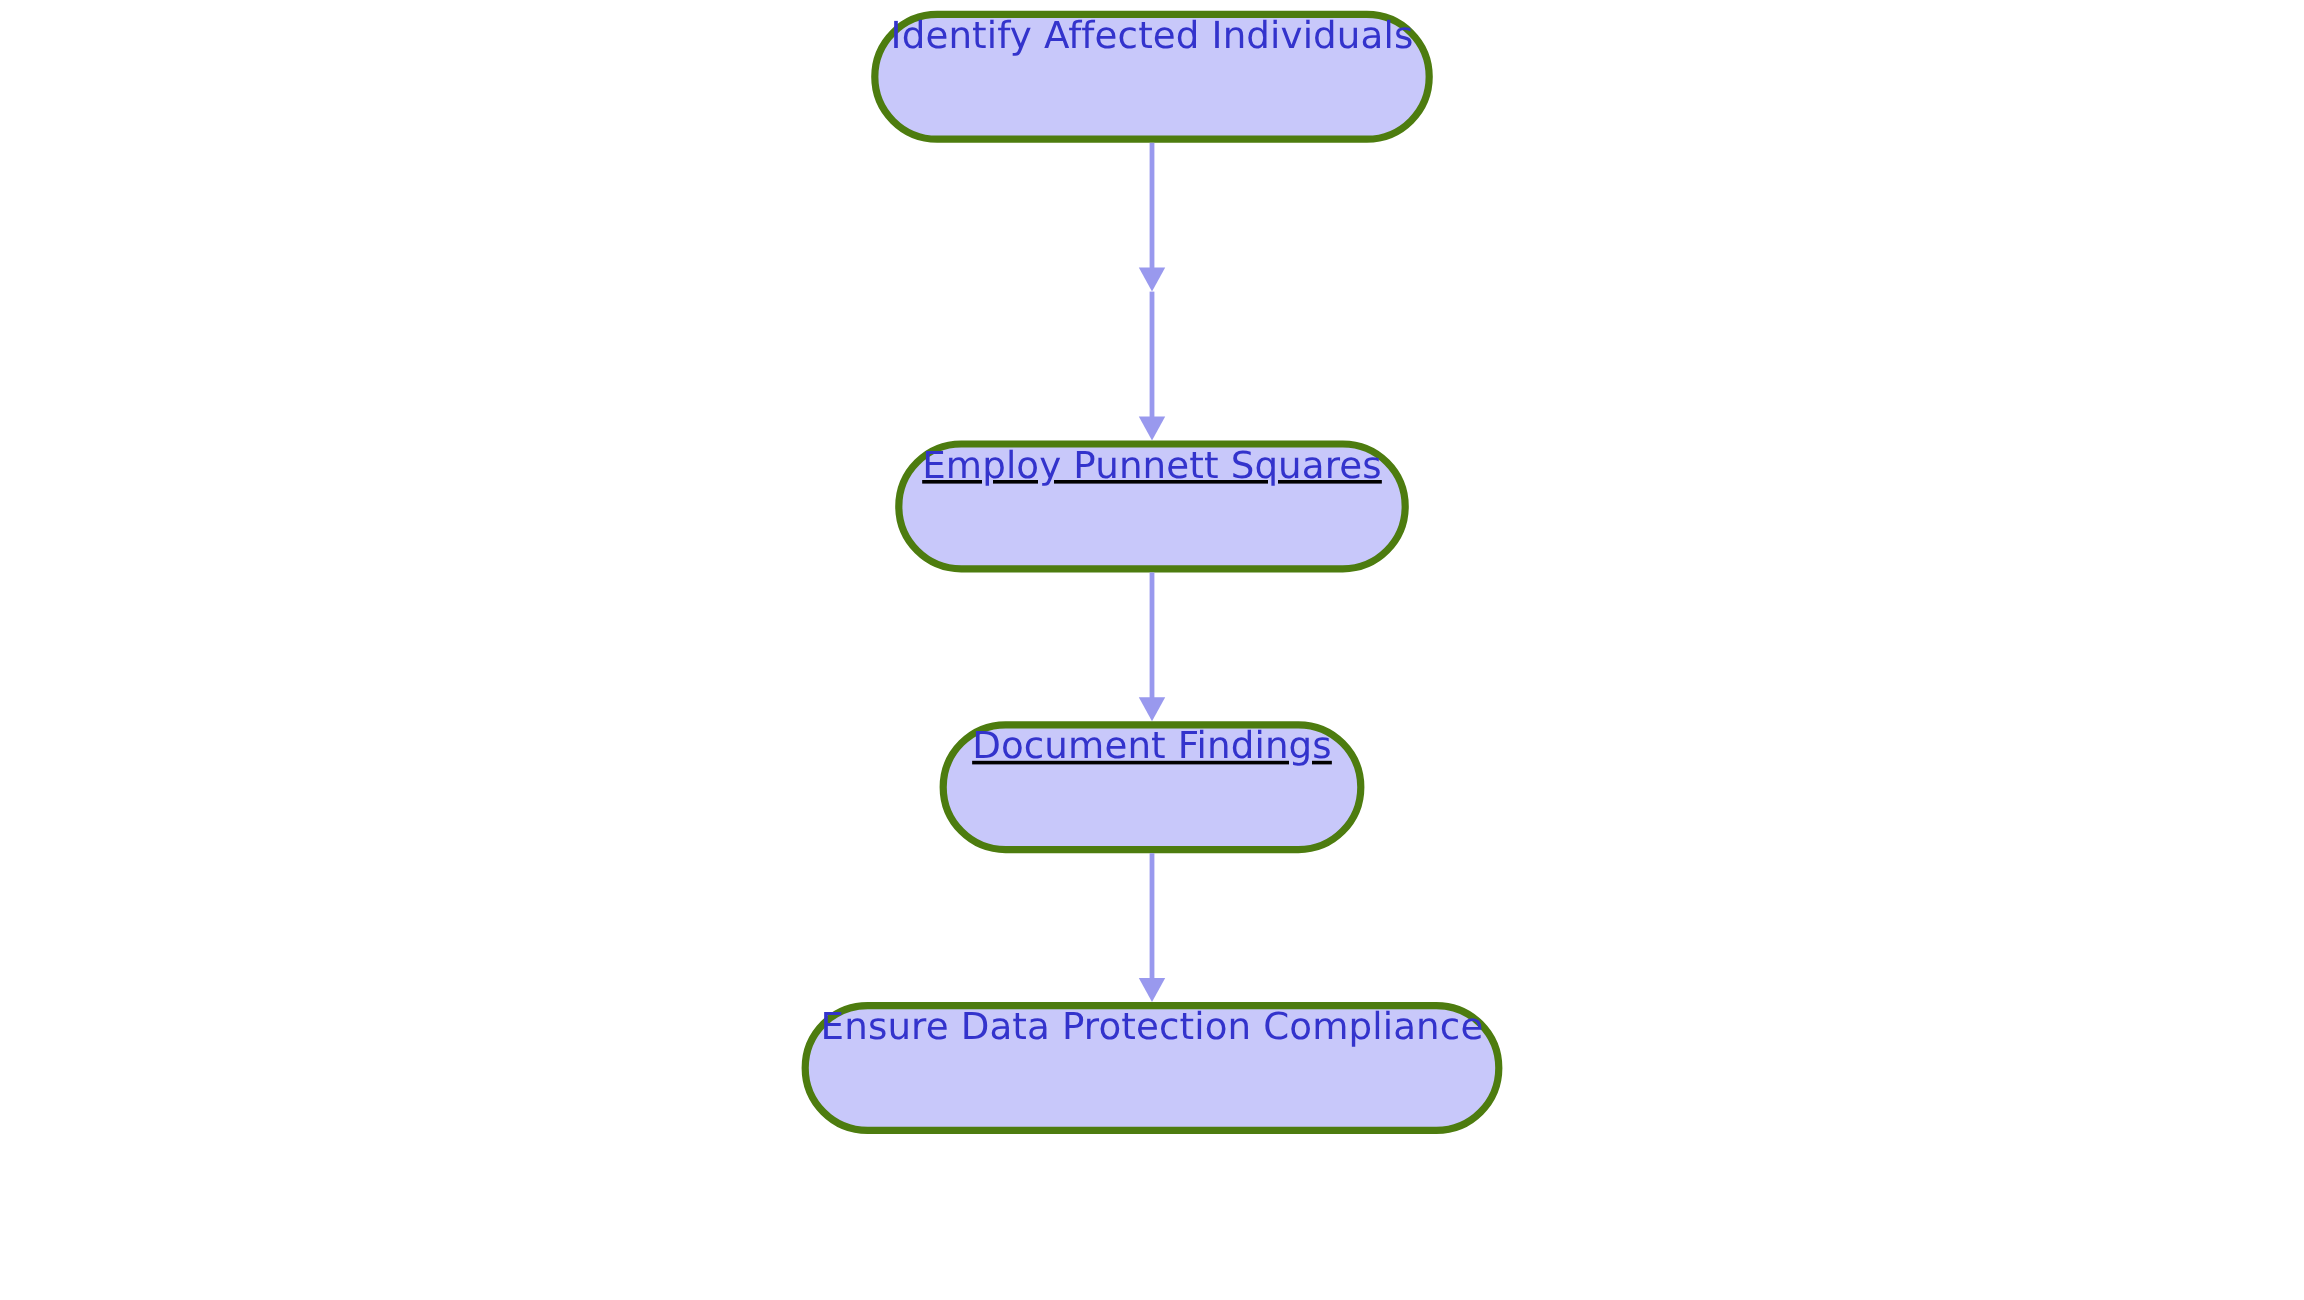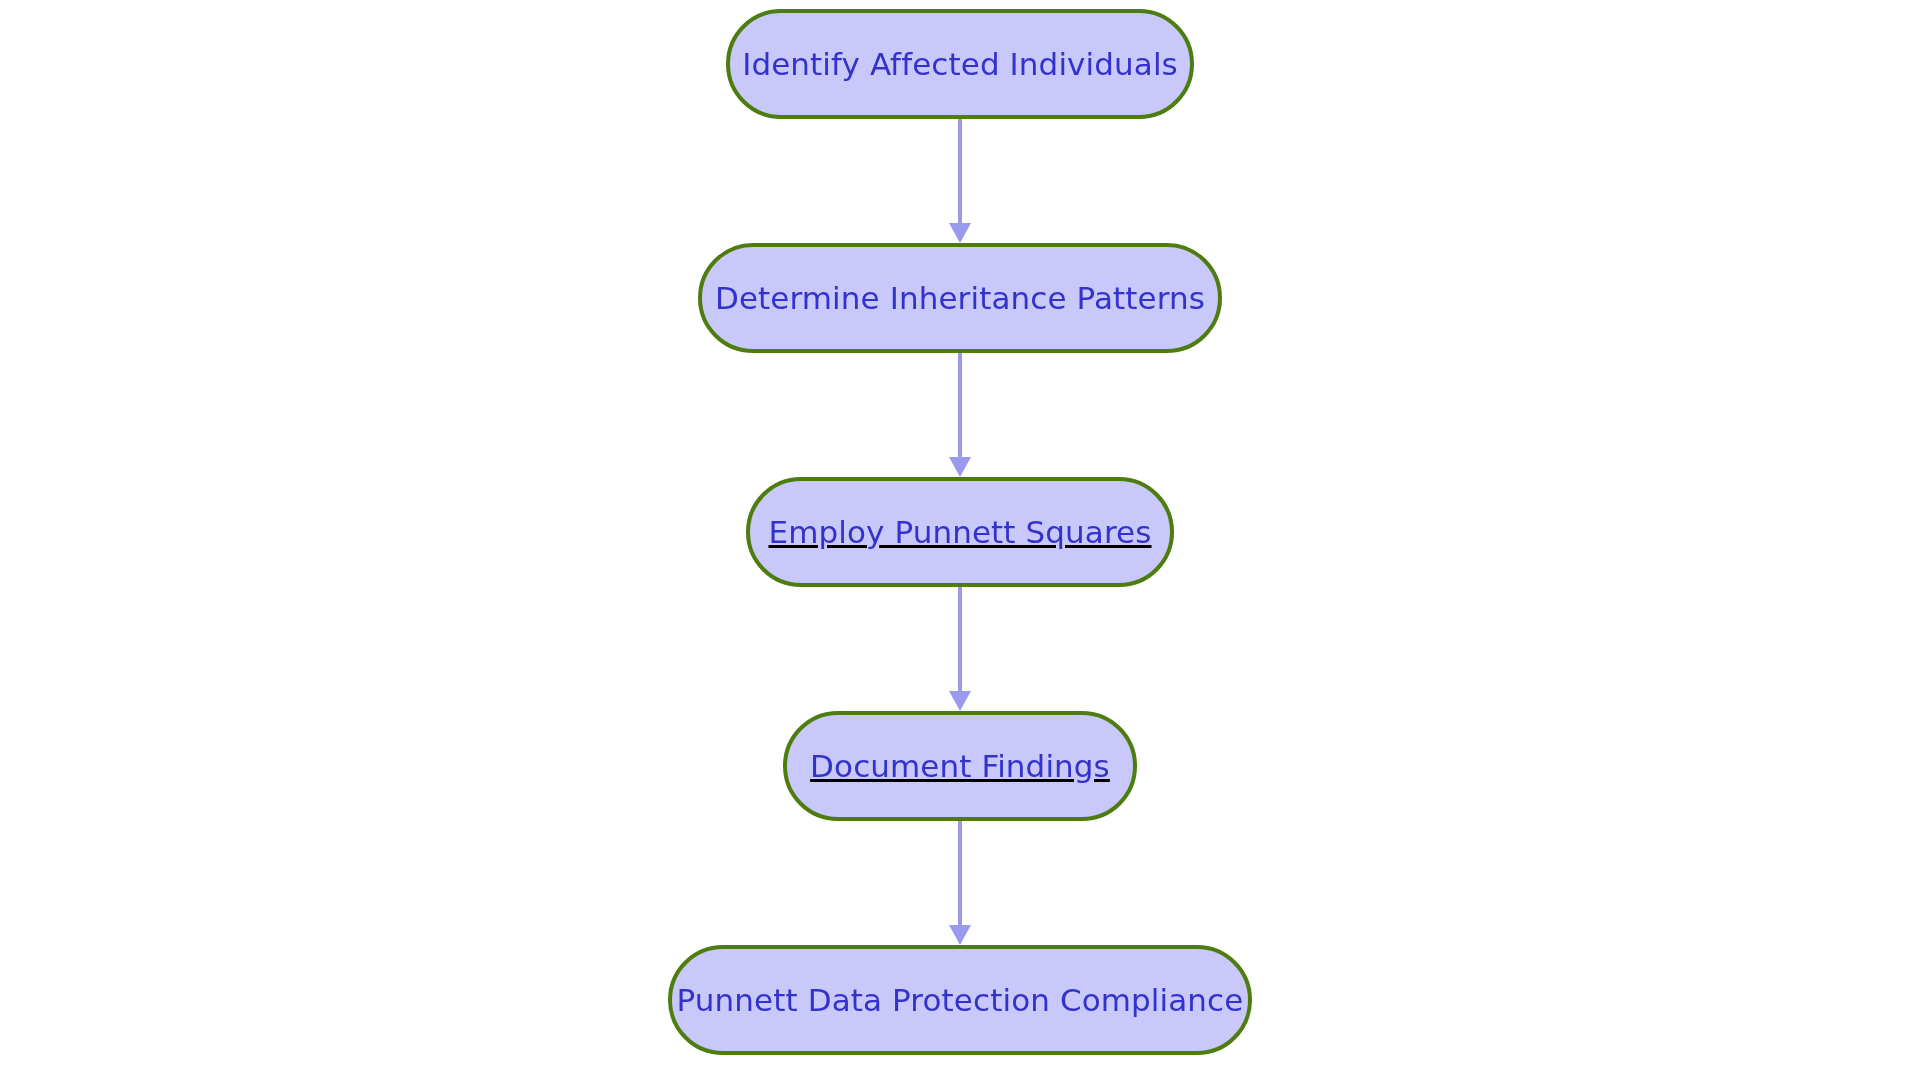--- a/index.html
+++ b/index.html
@@ -33,23 +33,22 @@
     align-items: center;
     justify-content: flex-start;
   }
 
   
   .node {
     box-sizing: border-box;
     height: 110px;
     border-radius: 55px;
     background: #c8c8fa;
-    border: 4px solid #4d7c0f;
+    border: 6px solid #4d7c0f;
     display: flex;
-    align-items: center;
     justify-content: center;
     flex: 0 0 auto;
   }
   .node-label {
     color: #3333cc;
     font-size: 31px;
     font-weight: 400;
     letter-spacing: 0.1px;
     white-space: nowrap;
     line-height: 1;
@@ -100,23 +99,20 @@
 
     <div class="node node-1">
       <span class="node-label">Identify Affected Individuals</span>
     </div>
 
     <div class="connector">
       <div class="connector-line"></div>
       <div class="connector-arrowhead"></div>
     </div>
 
-    <div class="node node-2">
-      <span class="node-label">Determine Inheritance Patterns</span>
-    </div>
 
     <div class="connector">
       <div class="connector-line"></div>
       <div class="connector-arrowhead"></div>
     </div>
 
     <div class="node node-3">
       <span class="node-label">Employ Punnett Squares</span>
     </div>
 
@@ -128,17 +124,17 @@
     <div class="node node-4">
       <span class="node-label">Document Findings</span>
     </div>
 
     <div class="connector">
       <div class="connector-line"></div>
       <div class="connector-arrowhead"></div>
     </div>
 
     <div class="node node-5">
-      <span class="node-label">Punnett Data Protection Compliance</span>
+      <span class="node-label">Ensure Data Protection Compliance</span>
     </div>
 
   </div>
 </div>
 
 </body></html>

